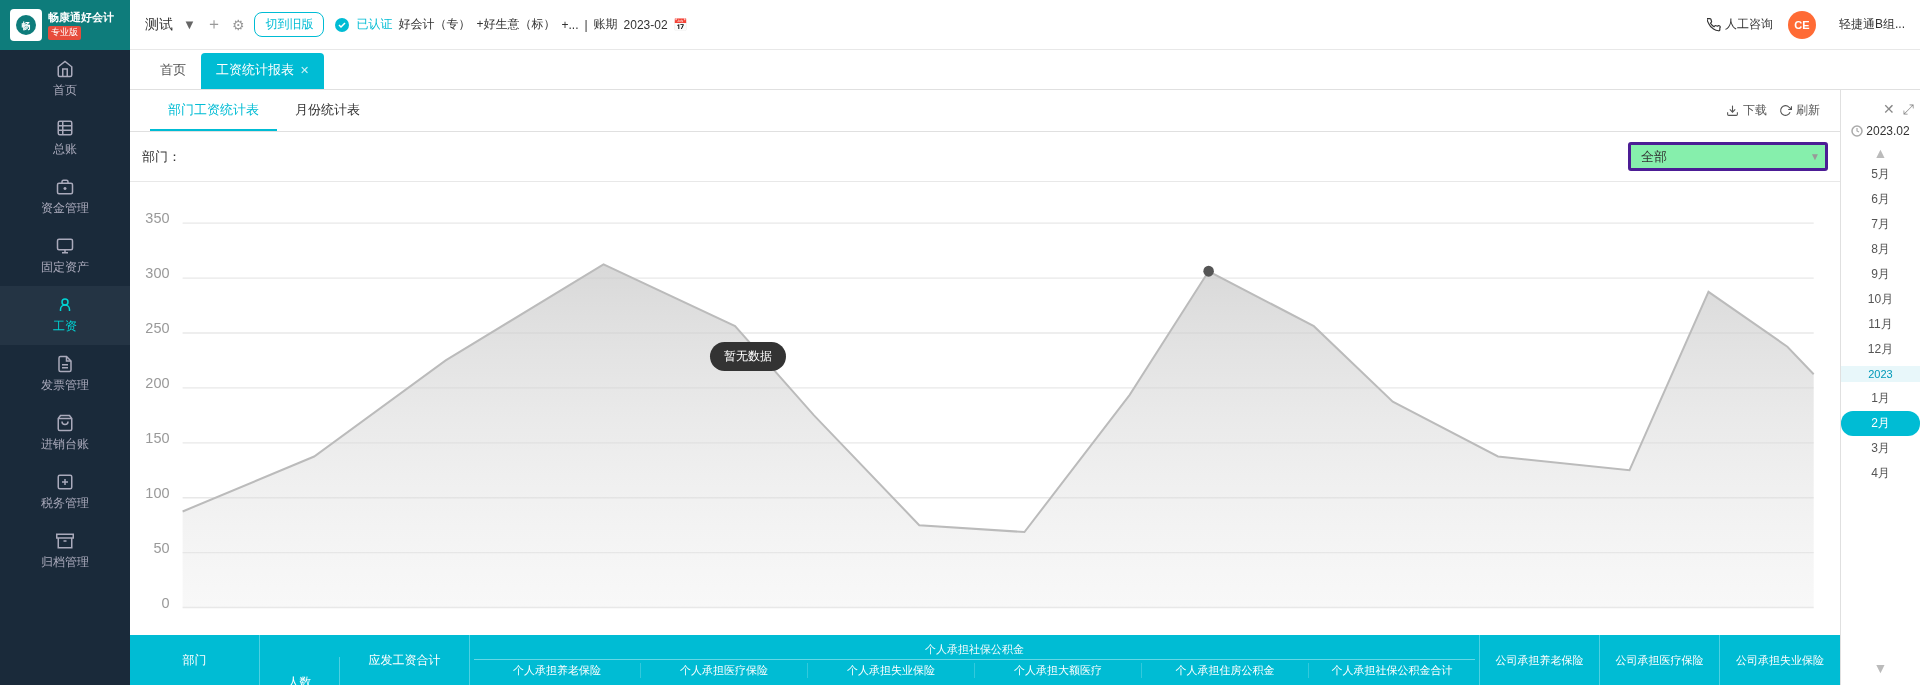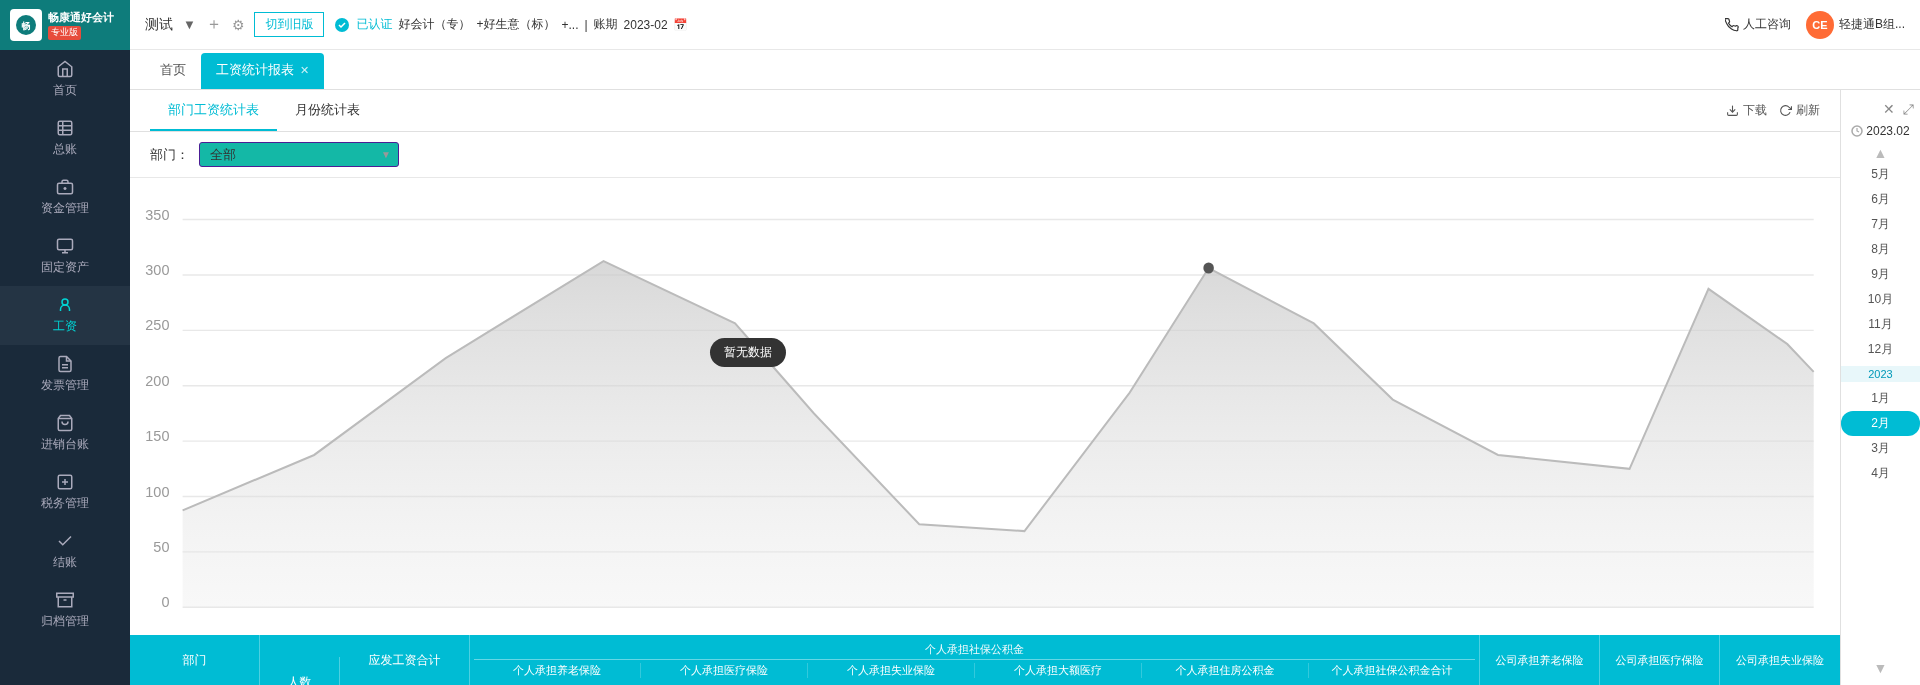--- a/index.html
+++ b/index.html
@@ -93,21 +93,21 @@
     }
     .topbar-dropdown {
       color: #666;
       cursor: pointer;
     }
     .topbar-btn-old {
       border: 1px solid #00bcd4;
       color: #00bcd4;
       background: white;
       padding: 3px 10px;
-      border-radius: 0;
+      border-radius: 8px;
       cursor: pointer;
       font-size: 12px;
     }
     .topbar-status {
       display: flex;
       align-items: center;
       gap: 6px;
       font-size: 12px;
       color: #333;
     }
@@ -125,21 +125,21 @@
       color: #333;
       font-size: 12px;
       cursor: pointer;
       display: flex;
       align-items: center;
       gap: 4px;
     }
     .topbar-user {
       display: flex;
       align-items: center;
-      gap: 5px;
+      gap: 23px;
       cursor: pointer;
     }
     .topbar-avatar {
       width: 28px;
       height: 28px;
       border-radius: 50%;
       background: #ff6b35;
       display: flex;
       align-items: center;
       justify-content: center;
@@ -215,35 +215,36 @@
       align-items: center;
       gap: 4px;
       color: #555;
       font-size: 12px;
       cursor: pointer;
     }
 
     
     .filter-bar {
       background: white;
-      padding: 10px 20px;
+      padding: 10px 12px;
       display: flex;
       align-items: center;
       gap: 10px;
       border-bottom: 1px solid #e8e8e8;
       flex-shrink: 0;
+      justify-content: space-between;
     }
     .filter-label { color: #333; font-size: 13px; }
     .filter-select {
-      border: 1px solid #4c1d95;
+      border: 3px solid #4c1d95;
       border-radius: 3px;
       padding: 4px 30px 4px 10px;
       font-size: 13px;
       color: #333;
-      background: #14b8a6;
+      background: #86efac;
       appearance: none;
       width: 200px;
       cursor: pointer;
     }
     .filter-select-wrap {
       position: relative;
       display: inline-flex;
       align-items: center;
     }
     .filter-select-wrap::after {
@@ -449,26 +450,20 @@
 
     <div class="sidebar-item">
       <svg viewBox="0 0 24 24" fill="none" stroke="currentColor" stroke-width="2">
           <rect x="3" y="3" width="18" height="18" rx="2"></rect>
           <path d="M8 12h8"></path>
           <path d="M12 8v8"></path>
         </svg>
       <span>税务管理</span>
     </div>
 
-    <div class="sidebar-item">
-      <svg viewBox="0 0 24 24" fill="none" stroke="currentColor" stroke-width="2">
-          <polyline points="20 6 9 17 4 12"></polyline>
-        </svg>
-      <span>结账</span>
-    </div>
 
     <div class="sidebar-item">
       <svg viewBox="0 0 24 24" fill="none" stroke="currentColor" stroke-width="2">
           <polyline points="21 8 21 21 3 21 3 8"></polyline>
           <rect x="1" y="3" width="22" height="5"></rect>
           <line x1="10" y1="12" x2="14" y2="12"></line>
         </svg>
       <span>归档管理</span>
     </div>
 

